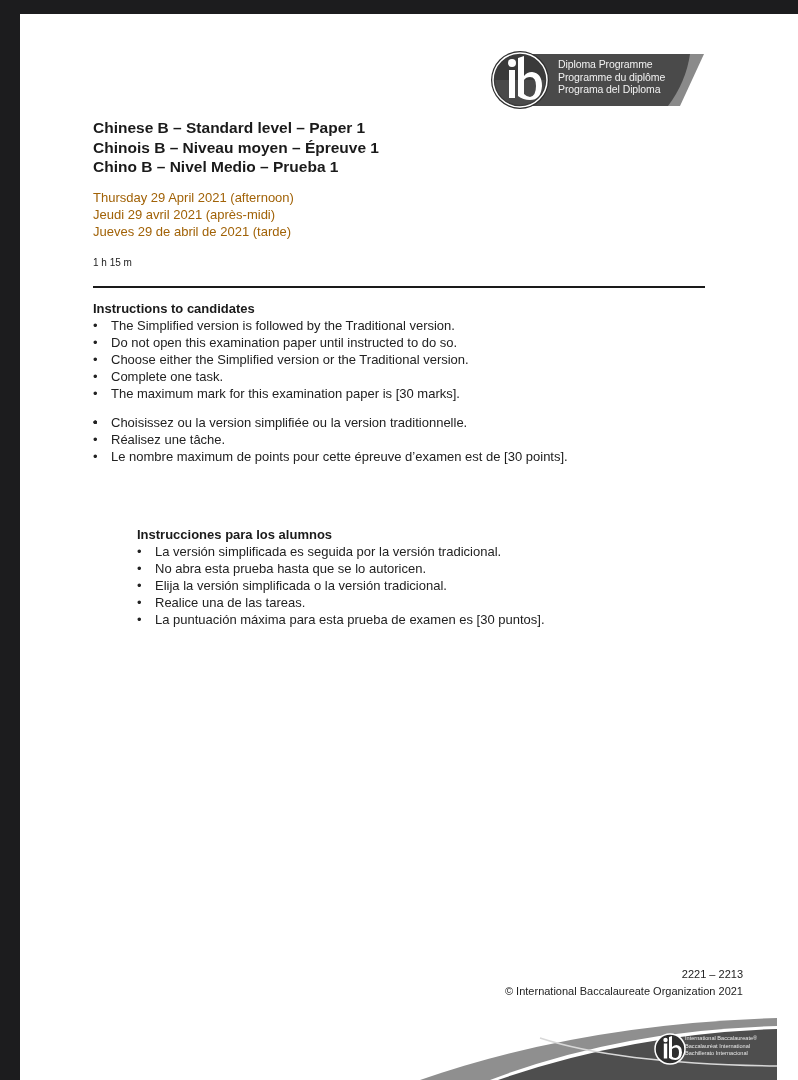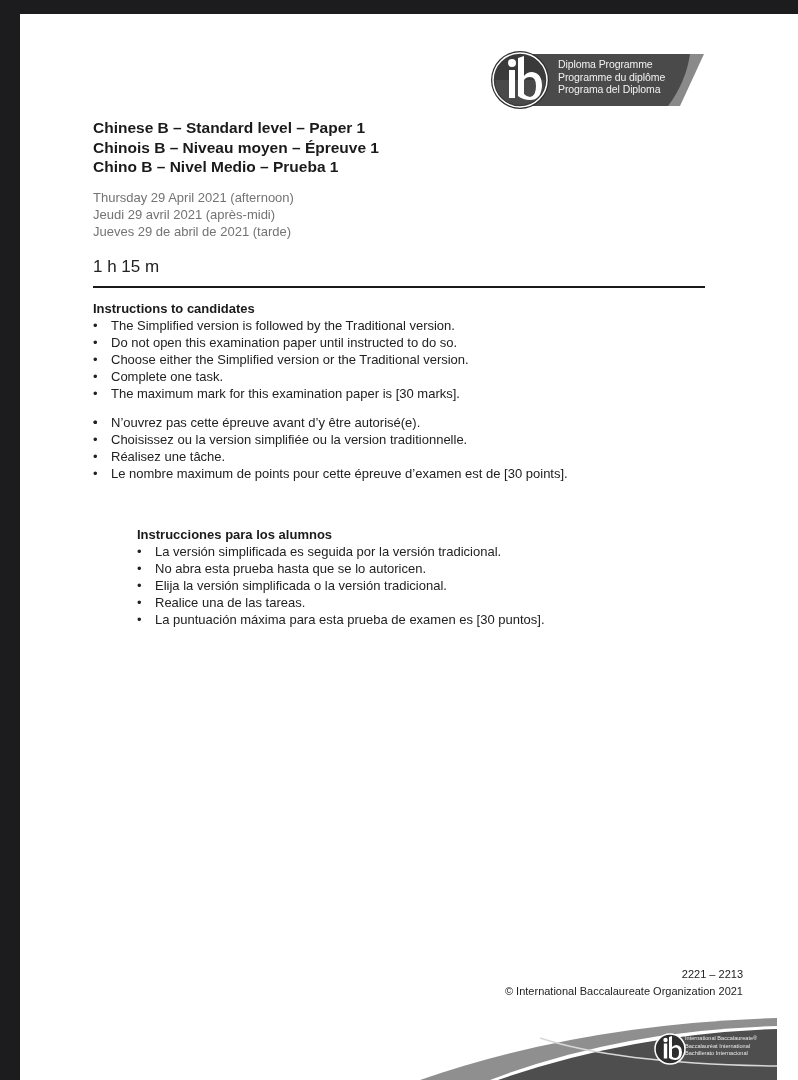--- a/index.html
+++ b/index.html
@@ -26,22 +26,22 @@
     letter-spacing: -0.1px;
   }
   .ib-banner-text div { white-space: nowrap; }
 
   .titles { position: absolute; left: 73px; top: 104px; }
   .titles div {
     font-weight: bold; font-size: 15.5px; line-height: 19.5px; color: #1a1a1a;
     white-space: nowrap;
   }
   .dates { position: absolute; left: 73px; top: 175px; }
-  .dates div { font-size: 13px; line-height: 17px; color: #737373; white-space: nowrap; }
-  .duration { position: absolute; left: 73px; top: 243px; font-size: 17px; color: #222; }
+  .dates div { font-size: 13px; line-height: 17px; color: #a16207; white-space: nowrap; }
+  .duration { position: absolute; left: 73px; top: 243px; font-size: 10px; color: #222; }
   .rule {
     position: absolute; left: 73px; top: 272px; width: 612px; height: 2px;
     background: #1a1a1a;
   }
   .instr { position: absolute; left: 73px; width: 620px; }
   .instr h3 {
     margin: 0; font-size: 13px; line-height: 16px; font-weight: bold; color: #1a1a1a;
   }
   .instr ul { margin: 0; padding: 0; list-style: none; }
   .instr li {
@@ -114,21 +114,21 @@
       <li><span class="bullet">•</span><span>Do not open this examination paper until instructed to do so.</span></li>
       <li><span class="bullet">•</span><span>Choose either the Simplified version or the Traditional version.</span></li>
       <li><span class="bullet">•</span><span>Complete one task.</span></li>
       <li><span class="bullet">•</span><span>The maximum mark for this examination paper is </span><b>[30 marks]</b><span>.</span></li>
     </ul>
   </div>
 
   <div class="instr" style="top:400px;">
     <ul>
       <li><span class="bullet">•</span></li>
-      <li><span class="bullet">•</span><span>N’ouvrez pas cette épreuve avant d’y être autorisé(e).</span></li>
+      <li><span class="bullet">•</span></li>
       <li><span class="bullet">•</span><span>Choisissez ou la version simplifiée ou la version traditionnelle.</span></li>
       <li><span class="bullet">•</span><span>Réalisez une tâche.</span></li>
       <li><span class="bullet">•</span><span>Le nombre maximum de points pour cette épreuve d’examen est de </span><b>[30 points]</b><span>.</span></li>
     </ul>
   </div>
 
   <div class="instr" style="top:513px;margin-left:44px;">
     <h3>Instrucciones para los alumnos</h3>
     <ul>
       <li><span class="bullet">•</span><span>La versión simplificada es seguida por la versión tradicional.</span></li>

